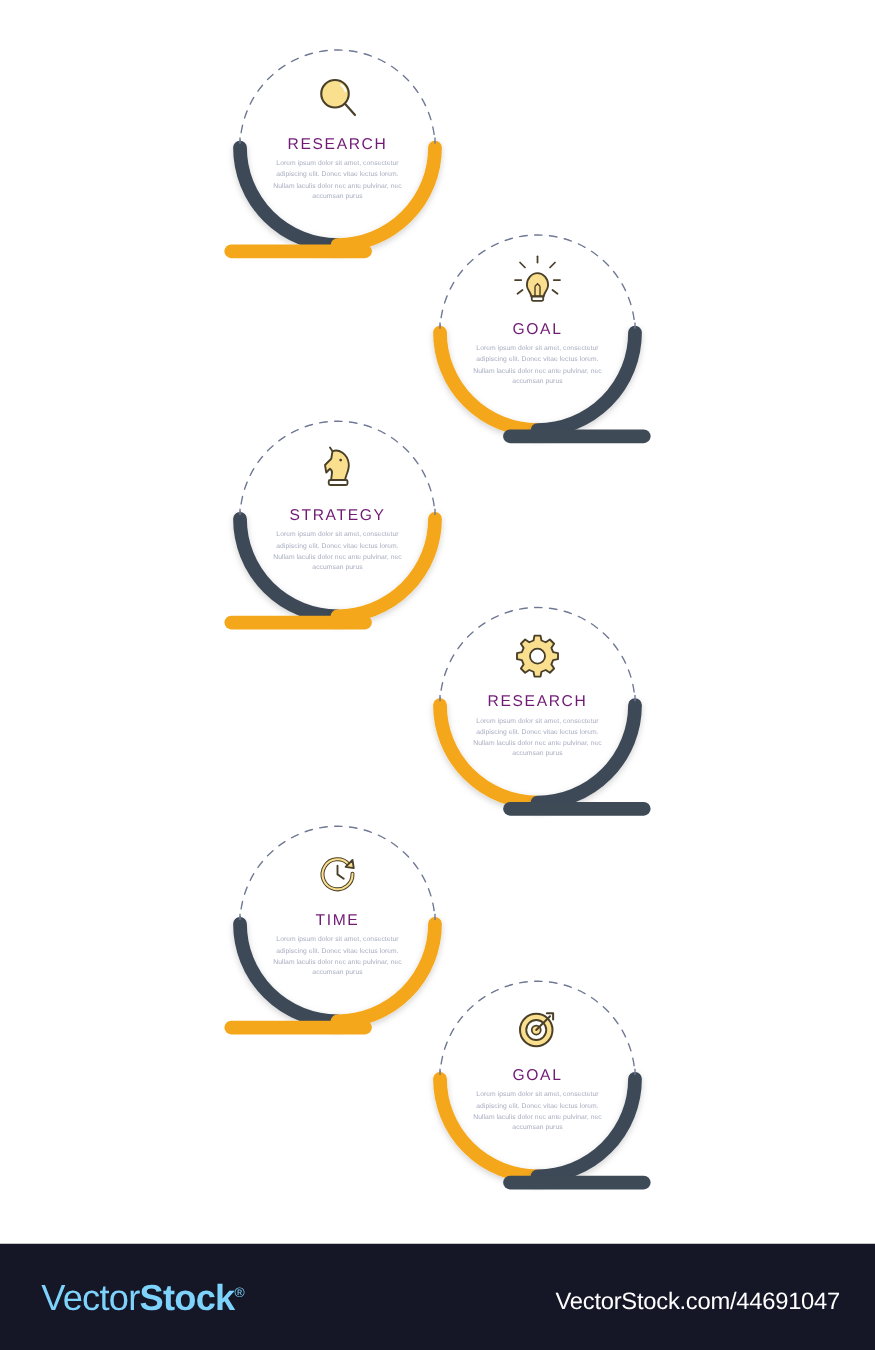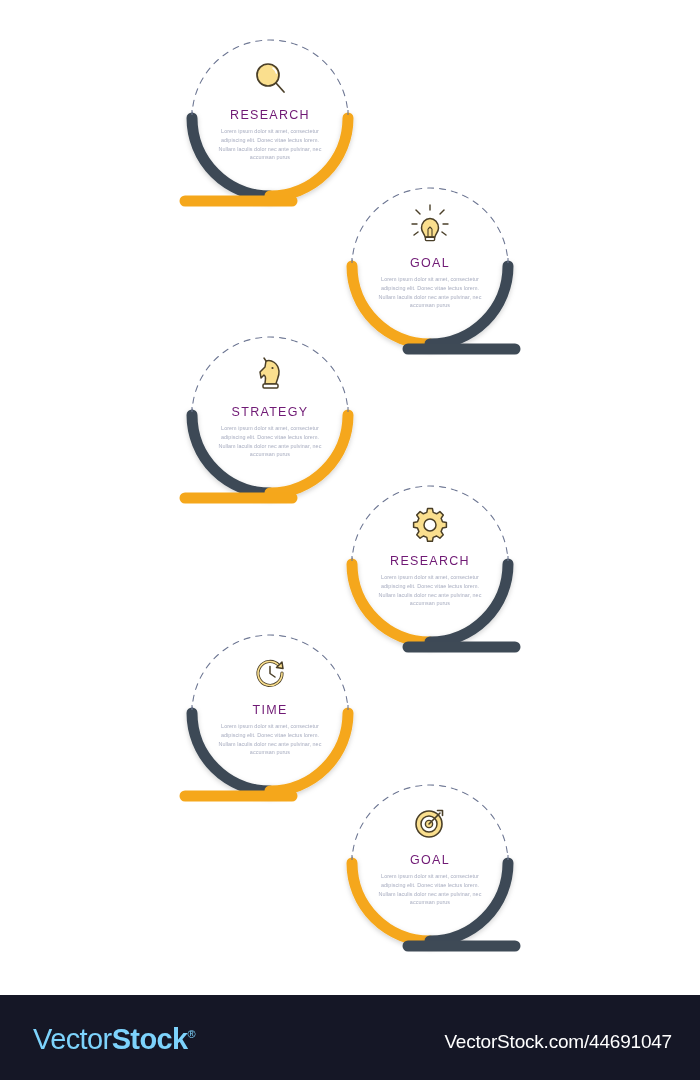--- a/index.html
+++ b/index.html
@@ -209,21 +209,21 @@
         <path d="M -2.4 -15.5 L 2.4 -15.5 L 3.2 -11.6 L 6.6 -10.2 L 9.9 -12.4 L 13.3 -9 L 11.1 -5.7 L 12.5 -2.3 L 16.4 -1.5 L 16.4 3.3 L 12.5 4.1 L 11.1 7.5 L 13.3 10.8 L 9.9 14.2 L 6.6 12 L 3.2 13.4 L 2.4 17.3 L -2.4 17.3 L -3.2 13.4 L -6.6 12 L -9.9 14.2 L -13.3 10.8 L -11.1 7.5 L -12.5 4.1 L -16.4 3.3 L -16.4 -1.5 L -12.5 -2.3 L -11.1 -5.7 L -13.3 -9 L -9.9 -12.4 L -6.6 -10.2 L -3.2 -11.6 Z" fill="#fadf8e" stroke="#4a3f28" stroke-width="1.5" stroke-linejoin="round"></path>
         <circle cx="0" cy="0.9" r="6" fill="#ffffff" stroke="#4a3f28" stroke-width="1.5"></circle>
       </g>
     </svg>
     <div class="step-text" style="top:78px;">
       <div class="step-title">RESEARCH</div>
       <div class="step-desc">Lorem ipsum dolor sit amet, consectetur adipiscing elit. Donec vitae lectus lorem. Nullam laculis dolor nec ante pulvinar, nec accumsan purus</div>
     </div>
   </div>
 
-  <div class="step" id="step-time" style="left:180px; top:625px;">
+  <div class="step" id="step-time" style="left:180px; top:651px;">
     <svg class="svg-layer" viewBox="0 0 180 200">
       <path d="M 12 88 A 78 78 0 0 1 168 88" fill="none" stroke="#6f7894" stroke-width="1.1" stroke-dasharray="6 6" stroke-linecap="round"></path>
       <circle cx="90" cy="88" r="77" fill="#ffffff"></circle>
       <path d="M 12 88 A 78 78 0 0 0 90 166" fill="none" stroke="#3e4a56" stroke-width="11" stroke-linecap="round" filter="url(#sh1)"></path>
       <path d="M 168 88 A 78 78 0 0 1 90 166" fill="none" stroke="#f5a71b" stroke-width="11" stroke-linecap="round" filter="url(#sh1)"></path>
       <line x1="60" y1="171" x2="175" y2="171" stroke="#3e4a56" stroke-width="11" stroke-linecap="round" filter="url(#sh1)"></line>
       <line x1="5" y1="171" x2="112" y2="171" stroke="#f5a71b" stroke-width="11" stroke-linecap="round"></line>
       <line x1="12" y1="80" x2="12" y2="85" stroke="#6f7894" stroke-width="1.1"></line>
       <line x1="168" y1="80" x2="168" y2="85" stroke="#6f7894" stroke-width="1.1"></line>
 

